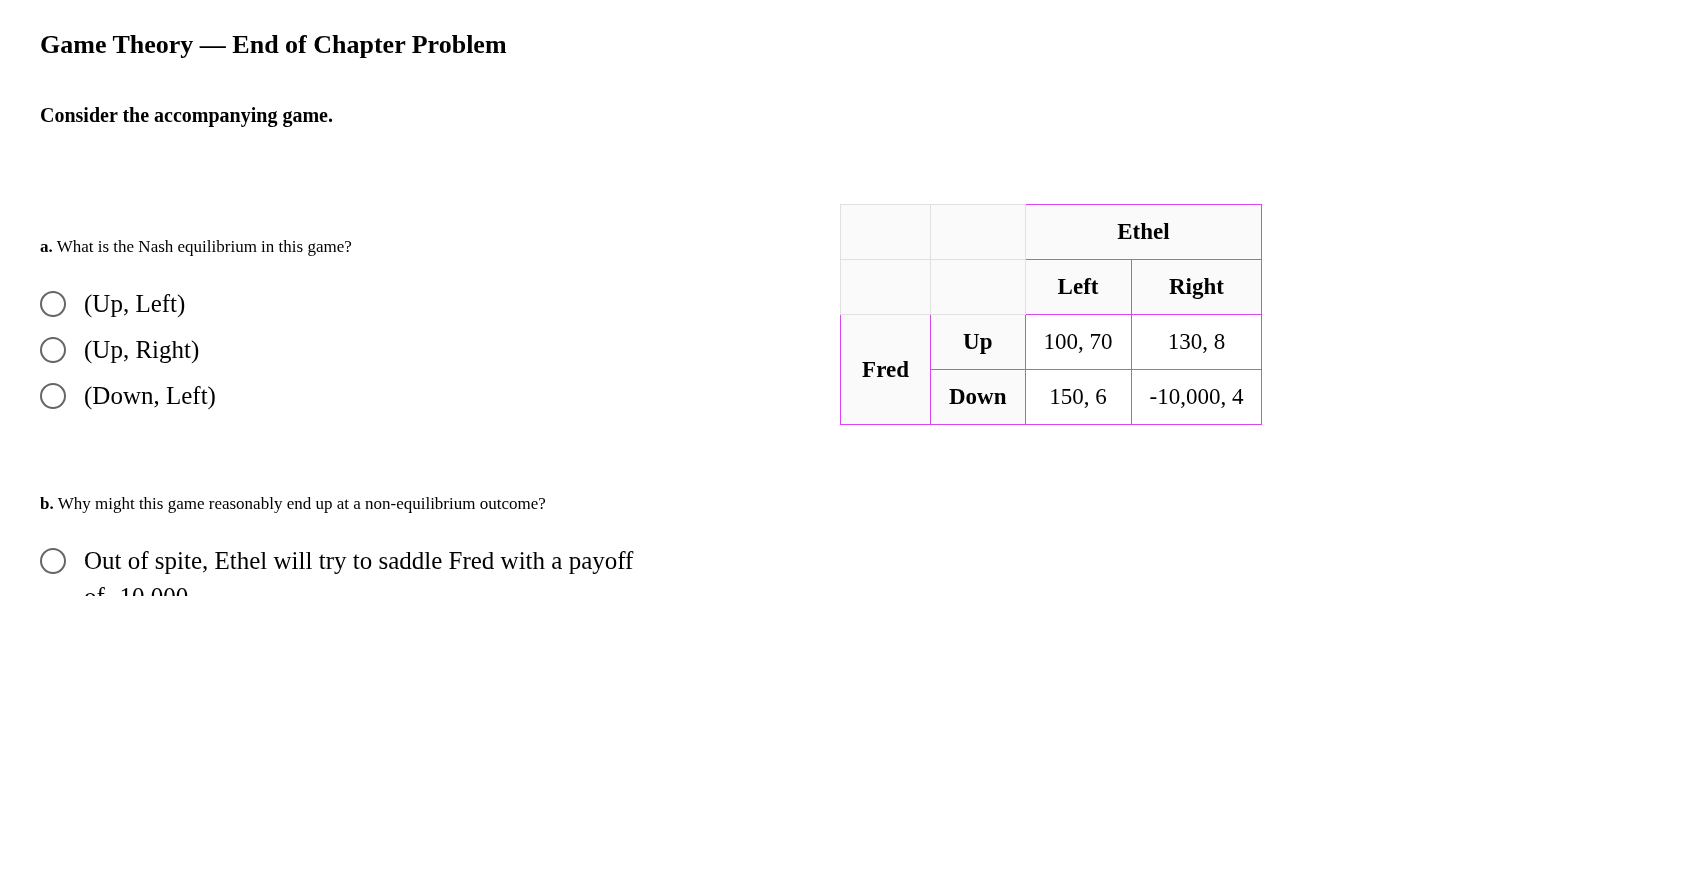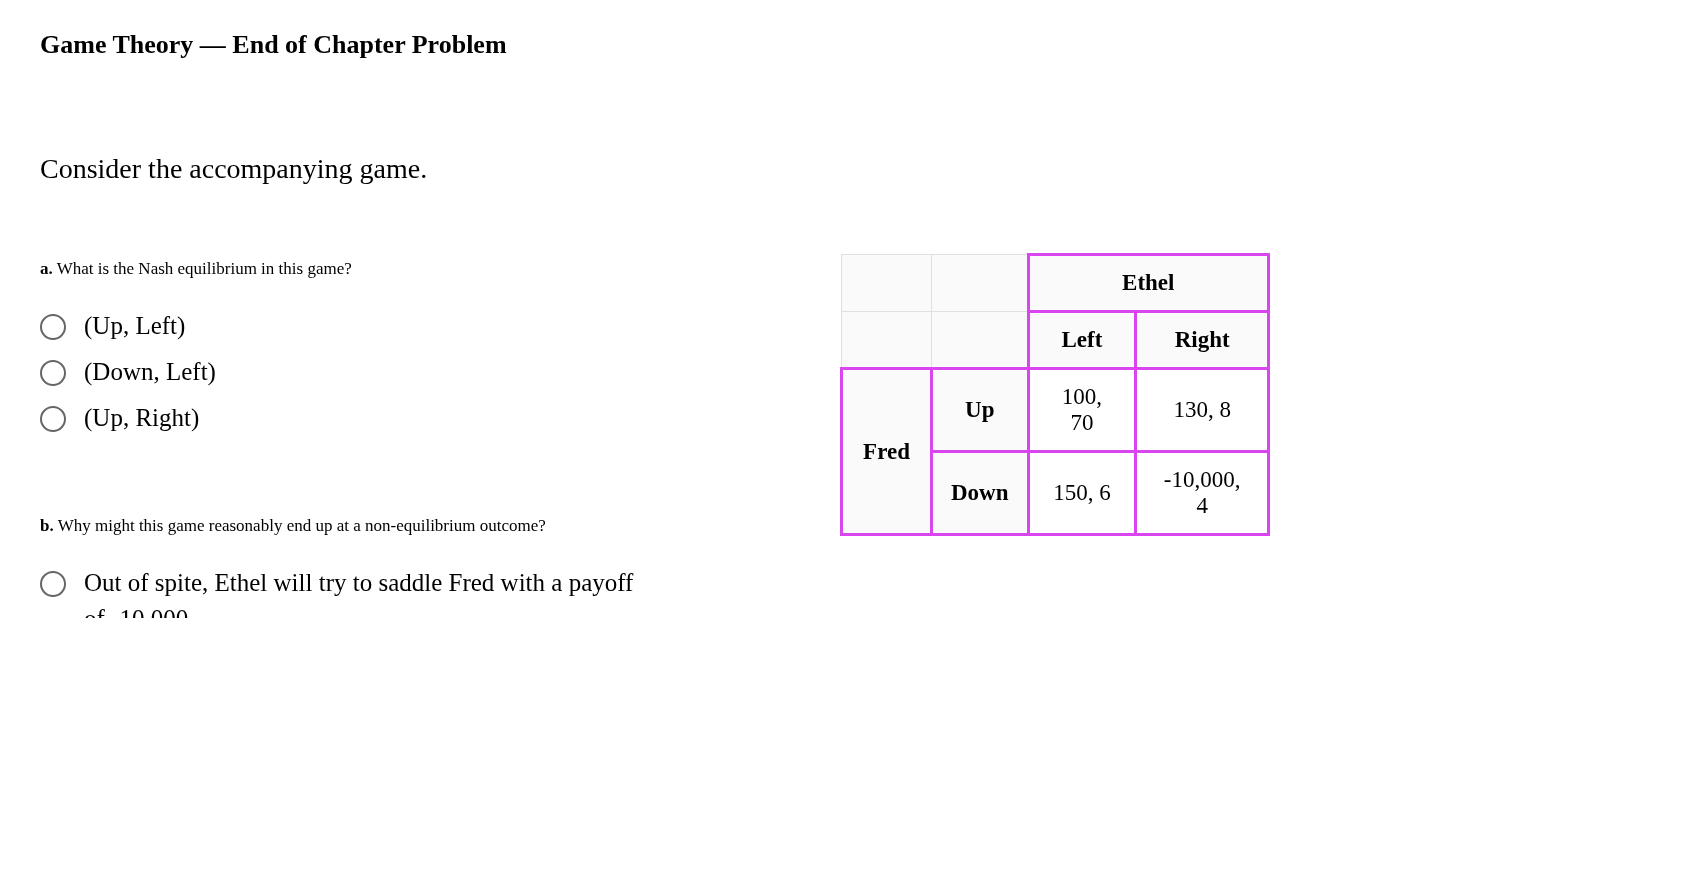--- a/index.html
+++ b/index.html
@@ -24,61 +24,62 @@
     .left-col {
       flex: 0 0 740px;
     }
     .right-col {
       flex: 0 0 430px;
       padding-top: 100px;
     }
     .title {
       font-weight: bold;
       font-size: 26px;
-      margin-bottom: 93px;
+      margin-bottom: 44px;
     }
     .intro {
-      margin-bottom: 70px;
-      font-size: 28px;
+      margin-bottom: 106px;
+      font-size: 20px;
+      font-weight: bold;
     }
     .question {
       margin-bottom: 30px;
       font-size: 17px;
       line-height: 1.6;
     }
     .question .label {
       font-weight: bold;
     }
     .options {
       list-style: none;
       margin-bottom: 80px;
     }
     .options li {
       display: flex;
-      align-items: flex-end;
+      align-items: center;
       margin-bottom: 18px;
     }
     .radio {
       width: 26px;
       height: 26px;
       border: 2px solid #666;
       border-radius: 50%;
       margin-right: 18px;
       flex-shrink: 0;
       cursor: pointer;
     }
     .option-text {
       font-size: 25px;
     }
     table.payoff {
       border-collapse: collapse;
       font-size: 23px;
     }
     table.payoff td, table.payoff th {
-      border: 3px solid #d946ef;
+      border: 1px solid #d946ef;
       padding: 14px 18px;
       text-align: center;
       min-width: 90px;
     }
     table.payoff .header-cell {
       font-weight: bold;
       background: #fafafa;
     }
     table.payoff .corner {
       background: #fafafa;
@@ -105,25 +106,25 @@
       <span class="label">a.</span><span> What is the Nash equilibrium in this game?</span>
     </div>
 
     <ul class="options">
       <li>
         <span class="radio"></span>
         <span class="option-text">(Up, Left)</span>
       </li>
       <li>
         <span class="radio"></span>
-        <span class="option-text">(Down, Left)</span>
+        <span class="option-text">(Up, Right)</span>
       </li>
       <li>
         <span class="radio"></span>
-        <span class="option-text">(Up, Right)</span>
+        <span class="option-text">(Down, Left)</span>
       </li>
     </ul>
 
     <div class="question">
       <span class="label">b.</span><span> Why might this game reasonably end up at a non-equilibrium outcome?</span>
     </div>
 
     <ul class="options" style="margin-bottom:12px;">
       <li>
         <span class="radio"></span>

